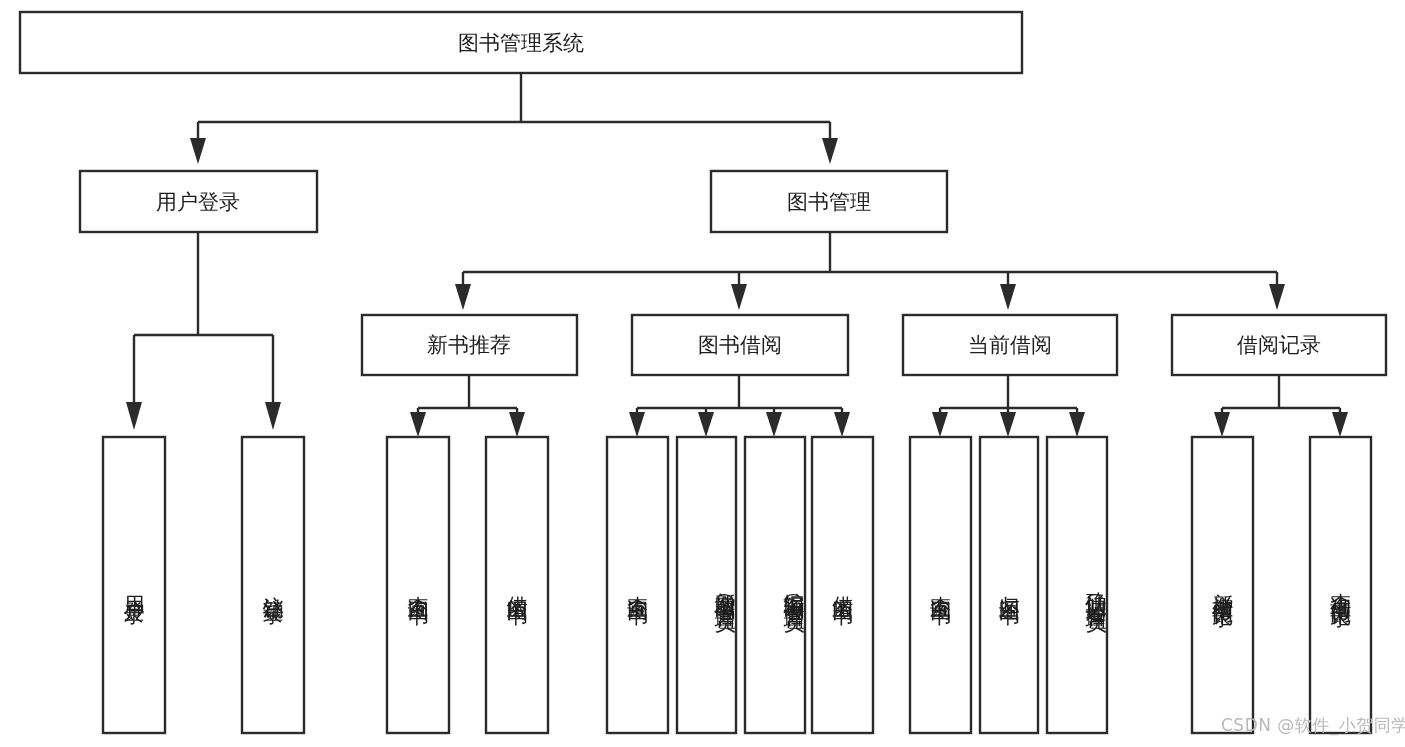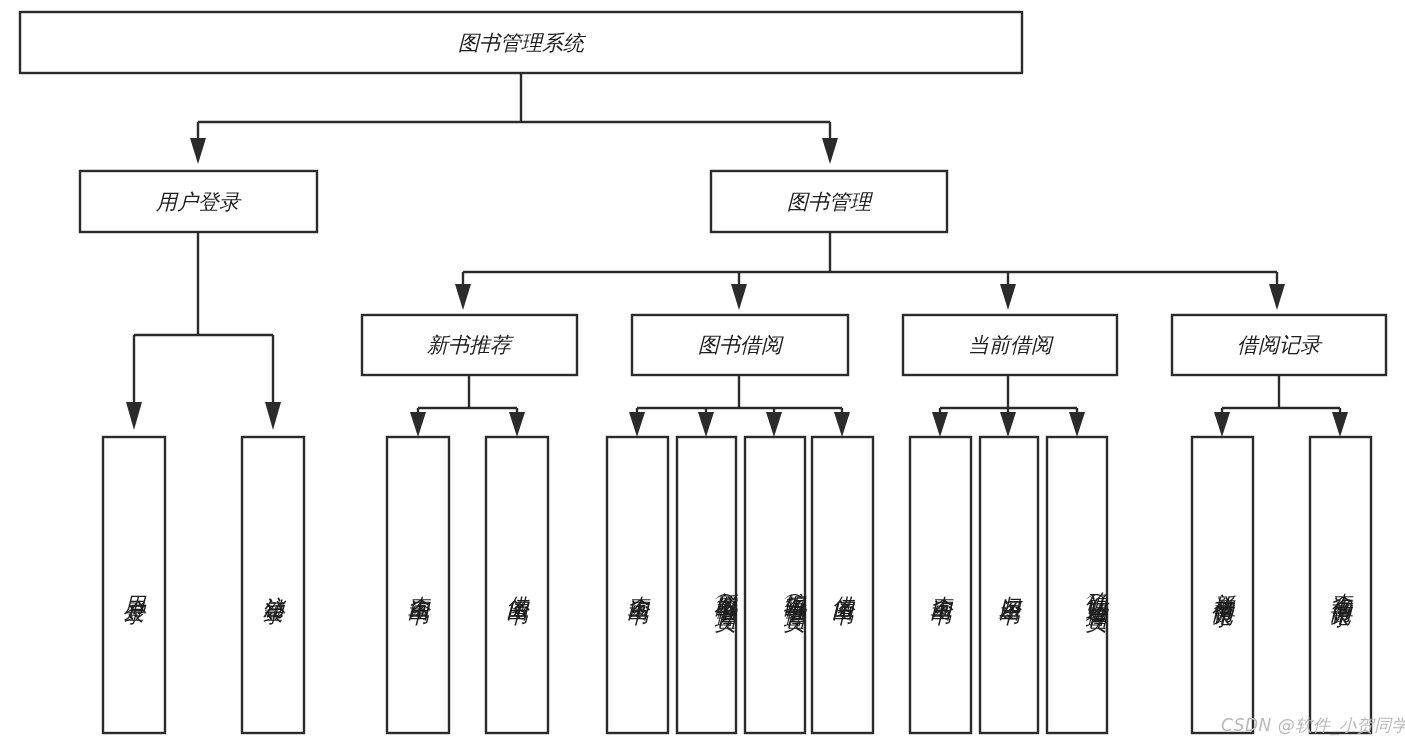--- a/index.html
+++ b/index.html
@@ -12,21 +12,20 @@
     width: 1405px;
     height: 747px;
     overflow: hidden;
     font-family: "DejaVu Sans", "Liberation Sans", sans-serif;
   }
   #diagram-root {
     position: relative;
     width: 1405px;
     height: 577px;
     background: #ffffff;
-    font-style: italic;
   }
   svg.flow {
     position: absolute;
     left: 0;
     top: 0;
     width: 1405px;
     height: 747px;
     display: block;
   }
   .node-rect {

